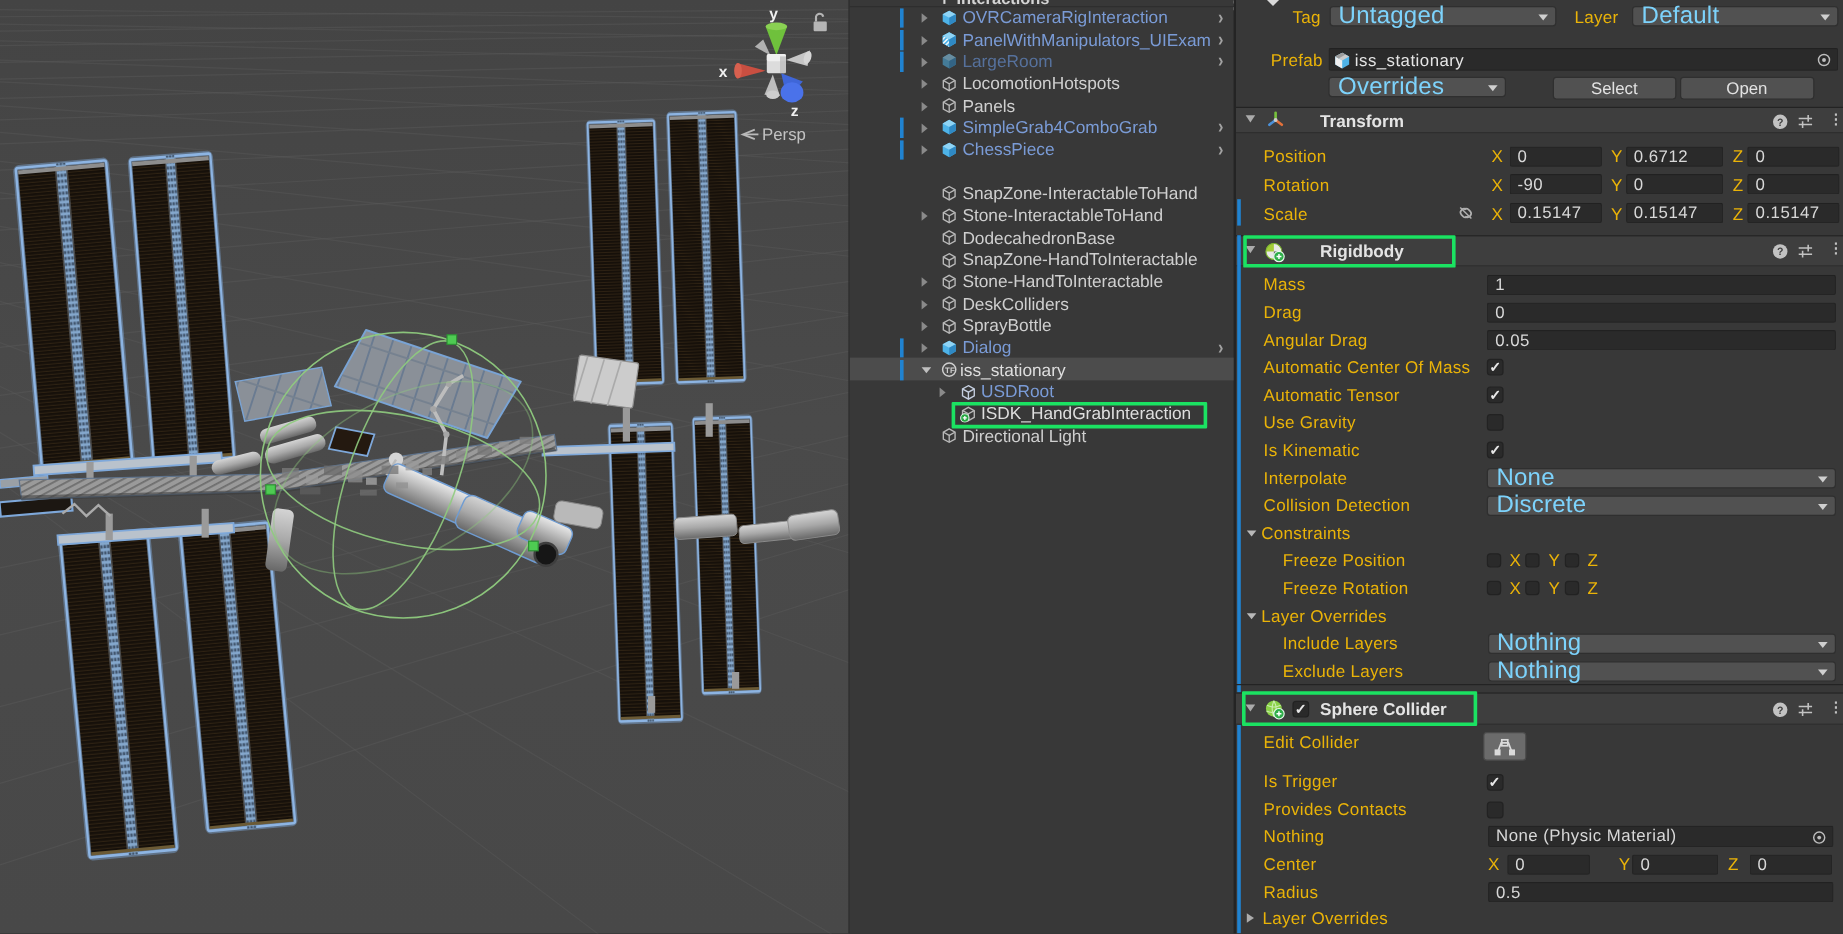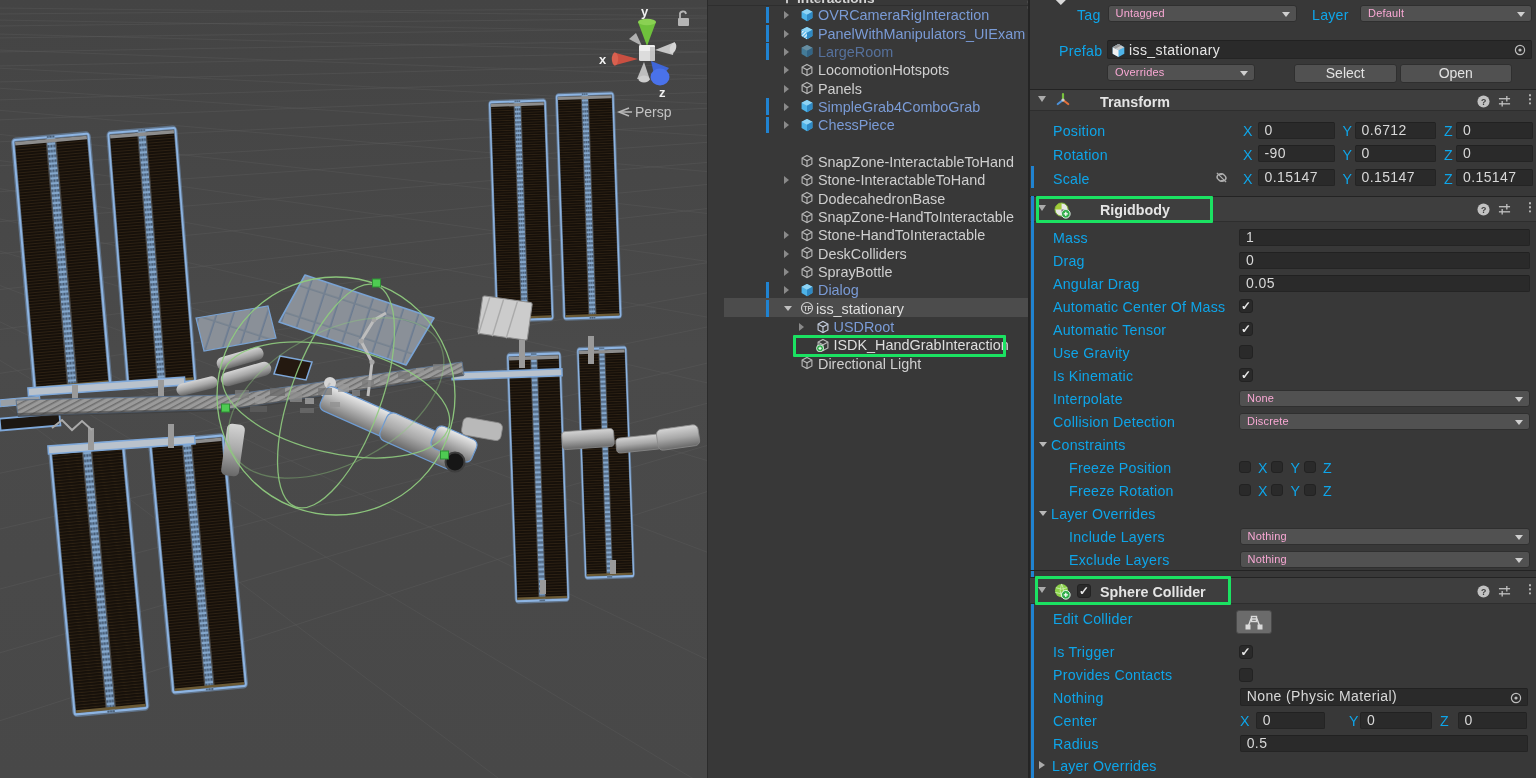--- a/index.html
+++ b/index.html
@@ -1,32 +1,32 @@
 <!DOCTYPE html>
 <html><head><meta charset="utf-8">
 <style>
 *{margin:0;padding:0;box-sizing:border-box}
 html,body{width:1536px;height:778px;overflow:hidden;background:#383838;font-family:"Liberation Sans",sans-serif;position:relative}
 #scene{position:absolute;left:0;top:0;width:708px;height:778px}
 #hier{position:absolute;left:708px;top:0;width:322px;height:778px;background:#383838;overflow:hidden;border-right:2px solid #242424}
 #insp{position:absolute;left:1030px;top:0;width:506px;height:778px;background:#383838;overflow:hidden}
-.hrow{position:absolute;left:16px;width:322px;height:18px;white-space:nowrap;font-size:14.4px;color:#cfcfcf}
+.hrow{position:absolute;left:0;width:322px;height:18px;white-space:nowrap;font-size:14.4px;color:#cfcfcf}
 .hrow .lbl{position:absolute;top:1.5px}
 .bluebar{position:absolute;left:41.5px;top:1px;width:3px;height:16.5px;background:#2083d1}
 .tri{position:absolute;width:0;height:0;border-left:5.5px solid #8a8a8a;border-top:4px solid transparent;border-bottom:4px solid transparent;top:5.5px}
 .tridown{position:absolute;width:0;height:0;border-top:5.5px solid #c0c0c0;border-left:4px solid transparent;border-right:4px solid transparent;top:7px}
 .icon{position:absolute;top:2px;width:14px;height:14px}
 .arrowr{position:absolute;left:307px;top:1px;color:#a2a2a2;font-size:13.5px;font-weight:bold;transform:scaleY(1.25)}
 .btxt{color:#7a9bd6}
 .dimb{color:#56719c}
 .wtxt{color:#dedede}
 .sel{position:absolute;left:0;width:322px;height:18.5px;background:#4c4c4c}
-.irow{position:absolute;font-size:14.2px;letter-spacing:0.25px;color:#0ea5e9;white-space:nowrap}
+.irow{position:absolute;font-size:14.2px;letter-spacing:0.25px;color:#eab308;white-space:nowrap}
 .ifield{position:absolute;height:17px;background:#2a2a2a;border:1px solid #242424;border-top:1px solid #212121;border-radius:2px;color:#d8d8d8;font-size:14px;letter-spacing:0.4px;padding-left:6px;line-height:15.5px}
-.dd{position:absolute;height:17px;background:#515151;border:1px solid #2f2f2f;border-radius:3px;color:#f9a8d4;font-size:11px;letter-spacing:0.2px;padding-left:7px;line-height:15px}
+.dd{position:absolute;height:17px;background:#515151;border:1px solid #2f2f2f;border-radius:3px;color:#7dd3fc;font-size:20px;letter-spacing:0.2px;padding-left:7px;line-height:15px}
 .dd:after{content:"";position:absolute;right:6px;top:6px;border-left:4.5px solid transparent;border-right:4.5px solid transparent;border-top:5px solid #cfcfcf}
 .btn{position:absolute;height:19px;background:#515151;border:1px solid #2f2f2f;border-radius:3px;color:#e2e2e2;font-size:14px;text-align:center;line-height:17px}
 .cb{position:absolute;width:14px;height:14px;background:#2a2a2a;border:1px solid #222;border-radius:3px}
 .cb.sm{width:12px;height:12px}
 .chk{position:absolute;left:1px;top:-1px;color:#e8e8e8;font-size:12px;font-weight:bold}
 .hdr{position:absolute;left:0;width:506px;height:22px;background:#3e3e3e;border-top:1px solid #232323;border-bottom:1px solid #2e2e2e}
 .htitle{position:absolute;left:70px;top:3px;font-size:14.3px;font-weight:bold;color:#e4e4e4}
 .greenbox{position:absolute;border:3.5px solid #1be262;border-radius:1px}
 .foldsub{position:absolute;width:0;height:0;border-top:5px solid #b8b8b8;border-left:4px solid transparent;border-right:4px solid transparent}
 </style></head>

